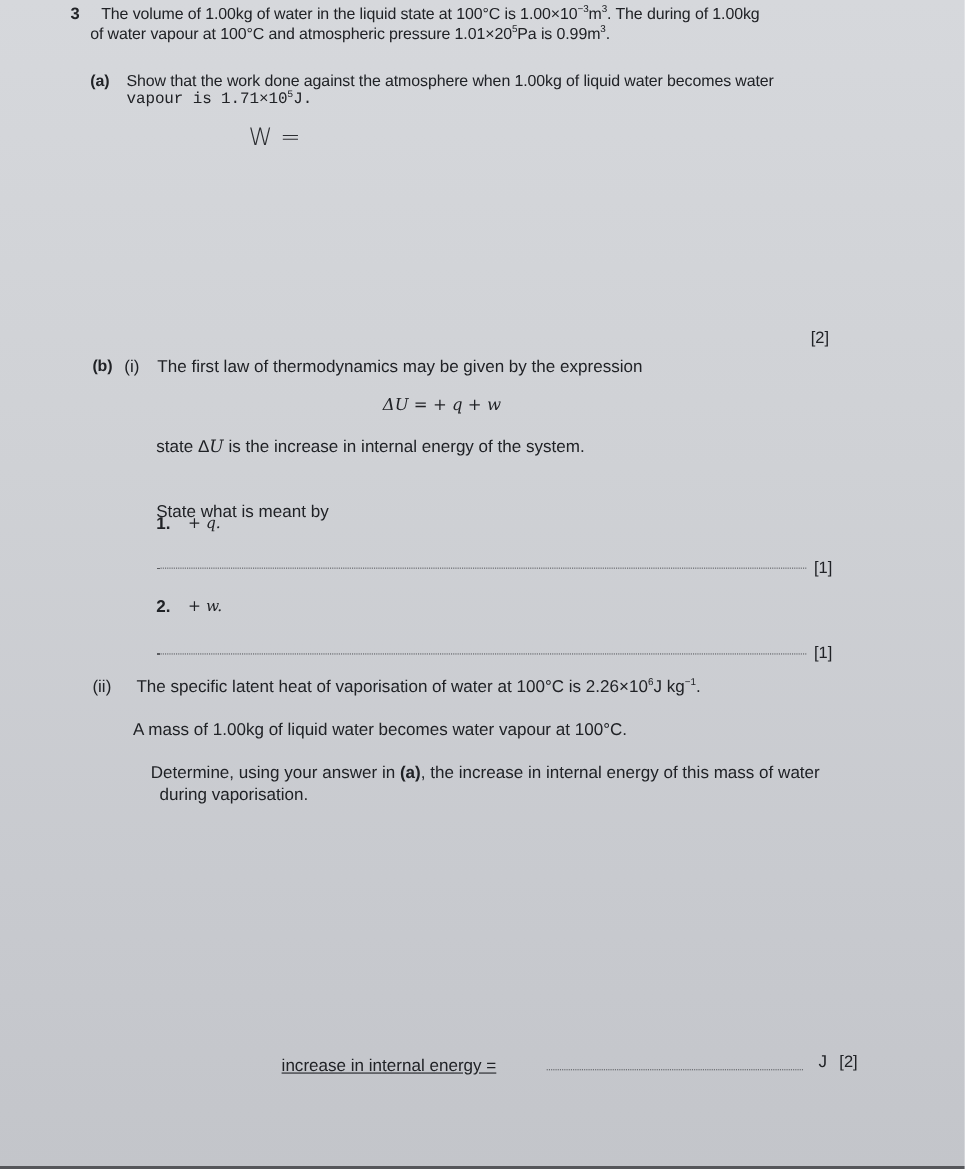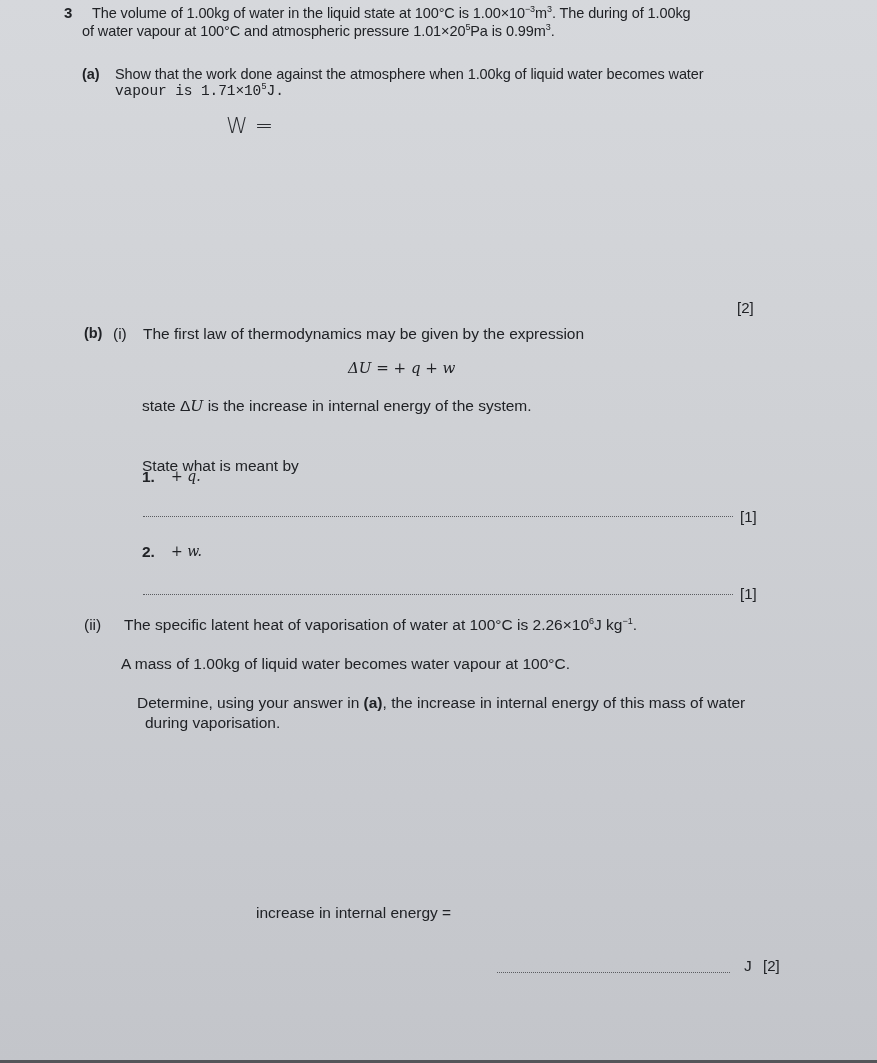--- a/index.html
+++ b/index.html
@@ -67,18 +67,18 @@
 <div class="abs t2" style="left:84px; top:616px;">(ii)</div>
 <div class="abs t2" style="left:124px; top:616px;text-align:center;">
   <span>The specific latent heat of vaporisation of water at 100°C is 2.26×10</span><sup>6</sup><span>J kg</span><sup>−1</sup><span>.</span>
 </div>
 <div class="abs t2" style="left:121px; top:655px;">A mass of 1.00kg of liquid water becomes water vapour at 100°C.</div>
 <div class="abs t2" style="left:121px; top:694px;margin-left:16px;">
   <span>Determine, using your answer in </span><span class="bold">(a)</span><span>, the increase in internal energy of this mass of water</span>
 </div>
 <div class="abs t2" style="left:121px; top:714px;margin-left:24px;">during vaporisation.</div>
 
-<div class="abs t2" style="left:256px; top:904px;">increase in internal energy  =</div>
+<div class="abs t2" style="left:256px; top:961px;text-decoration:underline;">increase in internal energy  =</div>
 <div class="dots" style="left:497px; top:972px; width:233px;"></div>
 <div class="abs t2" style="left:744px; top:957px;">J</div>
 <div class="abs mark" style="left:763px; top:957px;">[2]</div>
 
 <div class="bottom-strip"></div>
 
 </body></html>

